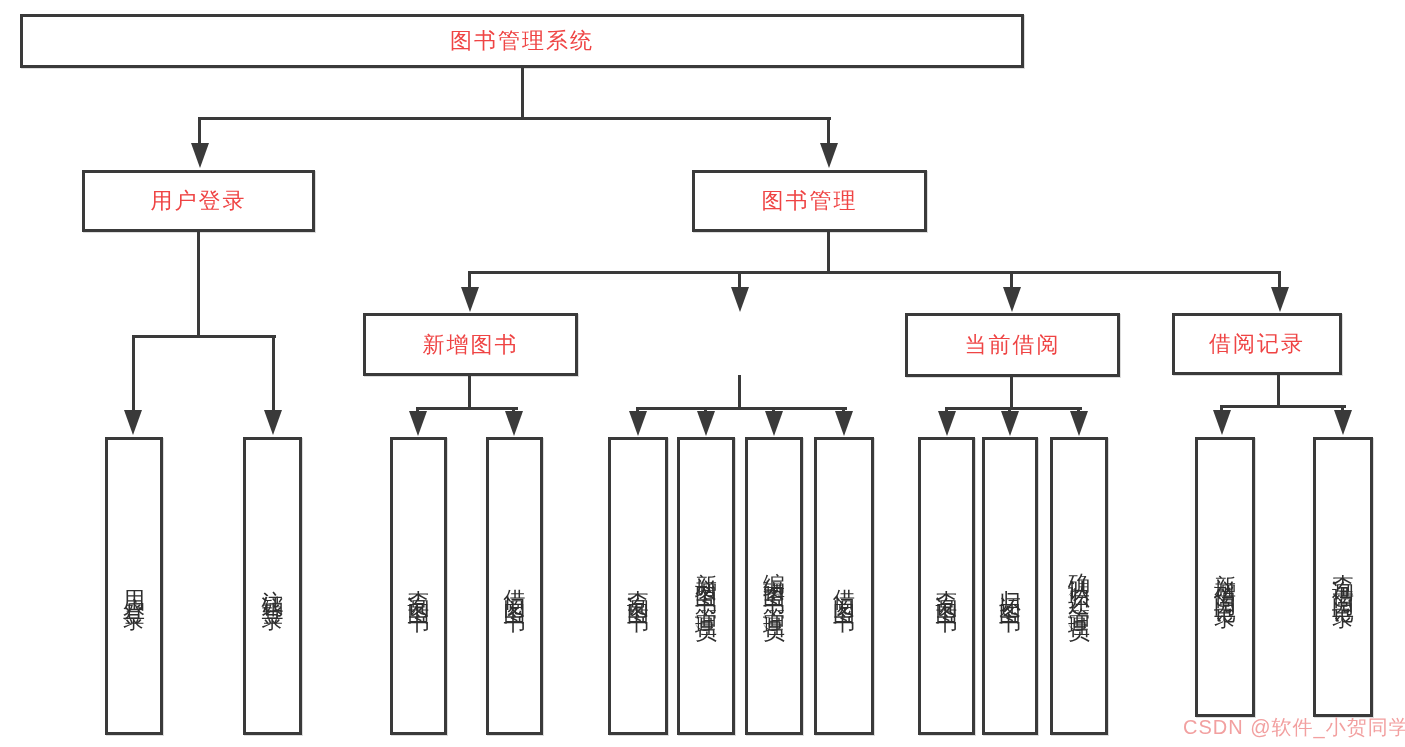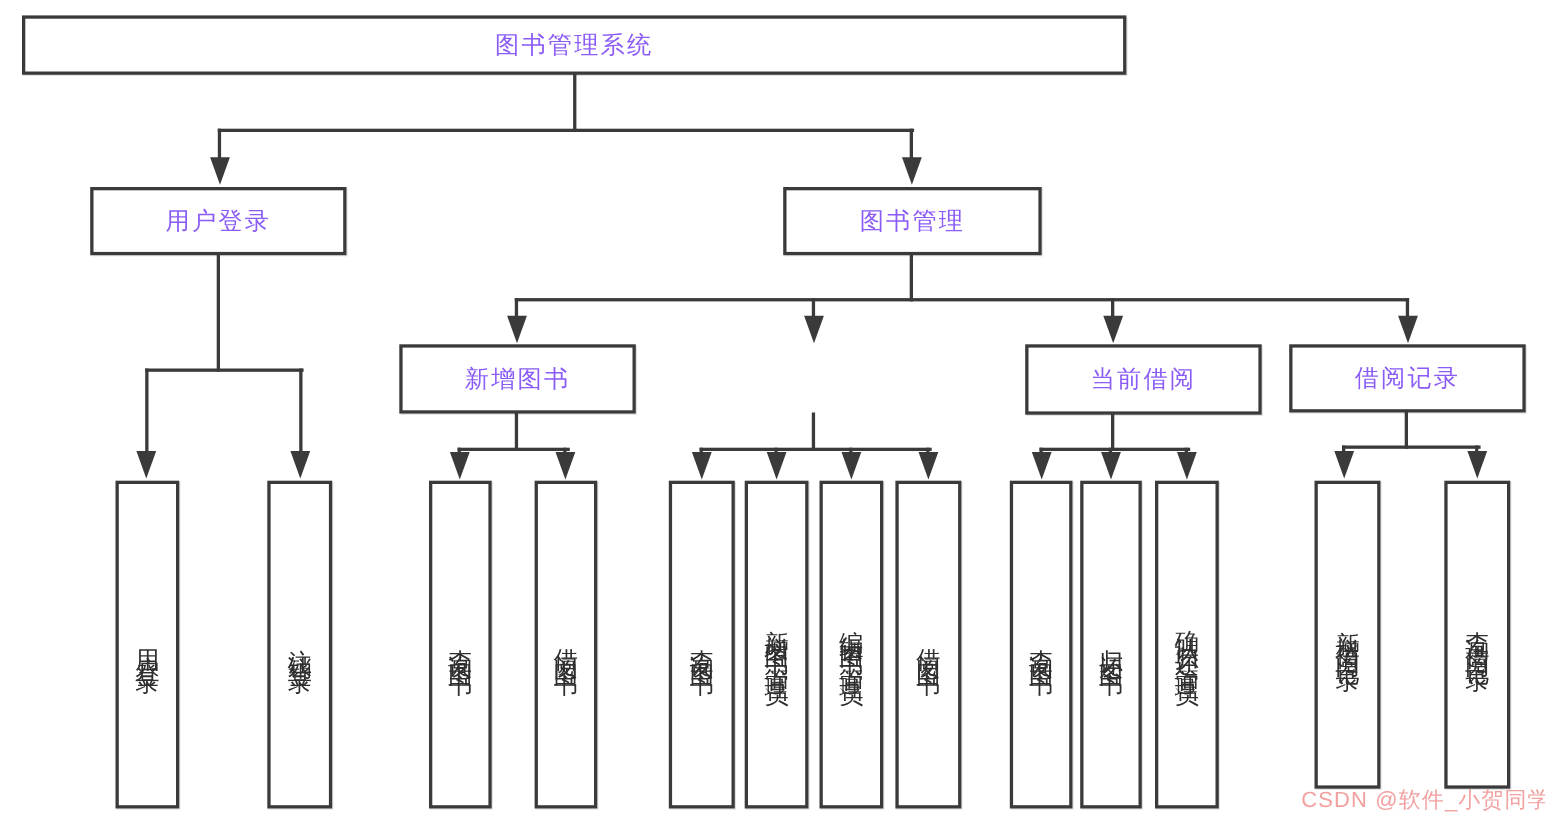--- a/index.html
+++ b/index.html
@@ -5,21 +5,21 @@
   html,body{margin:0;padding:0;background:#ffffff;}
   .canvas{
     position:relative;width:1405px;height:747px;background:#ffffff;
     font-family:"Liberation Sans","DejaVu Sans",sans-serif;overflow:hidden;
   }
   .b{
     position:absolute;background:#ffffff;border:3px solid #3a3a3a;
     box-sizing:border-box;display:flex;align-items:center;justify-content:center;
     box-shadow:1px 1px 0 rgba(120,120,120,0.25);
   }
-  .lbl{font-size:22px;color:#8b5cf6;letter-spacing:2px;white-space:nowrap;}
+  .lbl{font-size:22px;color:#ef4444;letter-spacing:2px;white-space:nowrap;}
   .leaf{top:437px;height:298px;}
   .leaf.short{height:280px;}
   .vt{
     writing-mode:vertical-rl;text-orientation:mixed;
     font-size:22px;line-height:1;letter-spacing:7px;color:#2e2e2e;
   }
   .h,.v{position:absolute;background:#3a3a3a;}
   .h{height:3px;}
   .v{width:3px;}
   .a{
@@ -37,31 +37,31 @@
 
 <div class="canvas">
 
   <div class="b" style="left:20px;top:14px;width:1004px;height:54px;">
     <span class="lbl">图书管理系统</span>
   </div>
 
   <div class="b" style="left:82px;top:170px;width:233px;height:62px;">
     <span class="lbl">用户登录</span>
   </div>
-  <div class="b" style="left:712px;top:170px;width:235px;height:62px;">
+  <div class="b" style="left:692px;top:170px;width:235px;height:62px;">
     <span class="lbl">图书管理</span>
   </div>
 
   <div class="b" style="left:363px;top:313px;width:215px;height:63px;">
     <span class="lbl">新增图书</span>
   </div>
-  <div class="b" style="left:932px;top:313px;width:215px;height:64px;">
+  <div class="b" style="left:905px;top:313px;width:215px;height:64px;">
     <span class="lbl">当前借阅</span>
   </div>
-  <div class="b" style="left:1172px;top:313px;width:215px;height:62px;">
+  <div class="b" style="left:1172px;top:313px;width:170px;height:62px;">
     <span class="lbl">借阅记录</span>
   </div>
 
   <div class="b leaf" style="left:105px;width:58px;">
     <span class="vt">用户登录</span>
   </div>
   <div class="b leaf" style="left:243px;width:59px;">
     <span class="vt">注销登录</span>
   </div>
 

